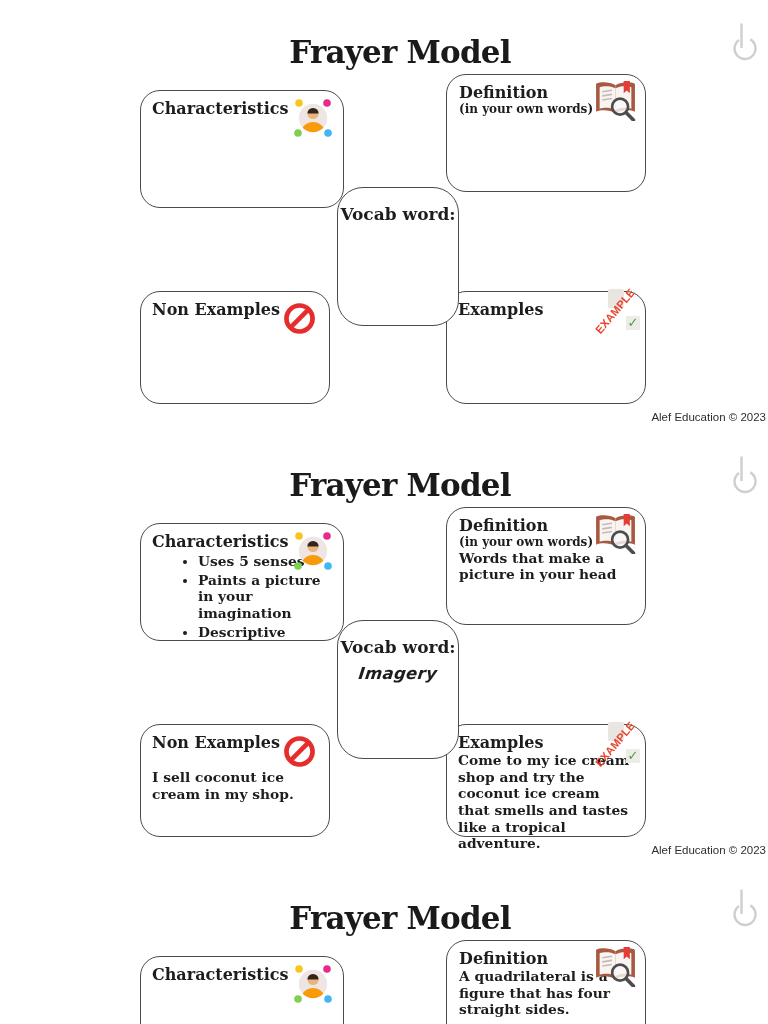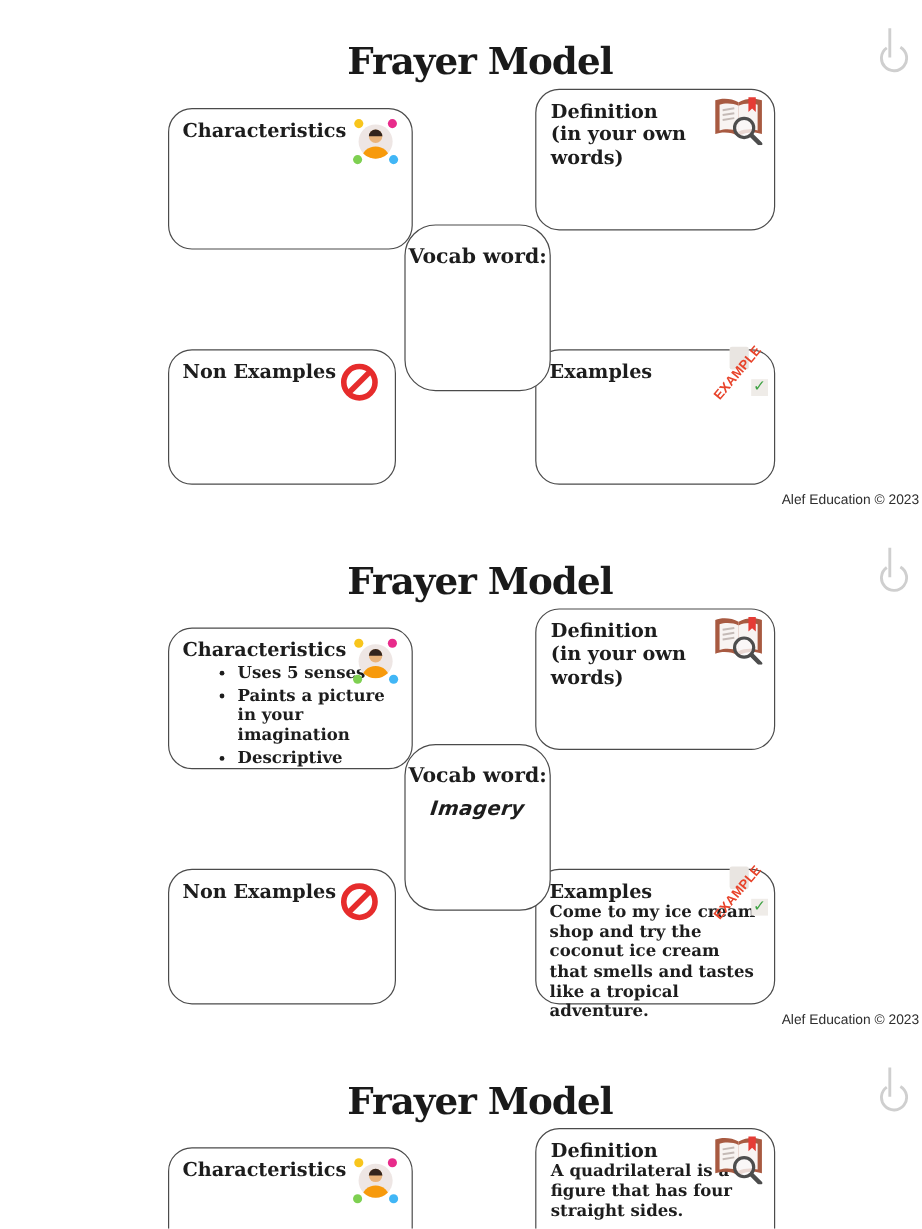--- a/index.html
+++ b/index.html
@@ -20,21 +20,21 @@
   .exam{left:446px;top:291px;width:200px;height:113px;}
 
   .vocab{position:absolute;left:337px;top:187px;width:122px;height:139px;background:#fff;
          border:1.4px solid #4b4b4b;border-radius:26px;z-index:2;text-align:center;box-sizing:border-box;}
   .vocab-label{margin-top:16px;font-size:17px;font-weight:700;}
   .vocab-word{margin-top:7px;font-size:16.5px;font-weight:700;font-style:italic;
               font-family:"DejaVu Sans",sans-serif;transform:skewX(-7deg);letter-spacing:.3px;}
   .vocab-word:empty{display:none;}
 
   .box-label{font-size:16px;font-weight:700;line-height:1.15;}
-  .sub{font-size:16px;font-weight:700;line-height:1.2;}
+  .sub{font-size:12px;font-weight:700;line-height:1.2;}
   .sub:empty{display:none;}
   .body-text{font-size:13.8px;font-weight:700;line-height:1.2;white-space:pre-line;}
   .body-text:empty{display:none;}
   .def .body-text{max-width:163px;}
   .nonx .body-text{margin-top:17px;max-width:186px;}
   .exam .body-text{max-width:184px;}
   ul.bullets{margin:2px 0 0 0;padding-left:46px;font-size:13.8px;font-weight:700;line-height:1.2;}
   ul.bullets:empty{display:none;}
   ul.bullets li{margin:0 0 2px 0;max-width:138px;}
 
@@ -168,32 +168,34 @@
         </ul>
 
     </div>
 
     <div class="qbox def">
       <div class="box-label">Definition</div>
       <svg class="icon-book">
           <use href="#sym-book"></use>
         </svg>
       <div class="sub">(in your own words)</div>
+      <div class="body-text">Words that make a picture in your head</div>
     </div>
 
     <div class="vocab">
       <div class="vocab-label">Vocab word:</div>
       <div class="vocab-word">Imagery</div>
     </div>
 
     <div class="qbox nonx">
       <div class="box-label">Non Examples</div>
       <svg class="icon-no">
           <use href="#sym-no"></use>
         </svg>
+      <div class="body-text">I sell coconut ice cream in my shop.</div>
     </div>
 
     <div class="qbox exam">
       <div class="box-label">Examples</div>
       <div class="icon-ex">
         <div class="paper"></div>
         <div class="stamp">EXAMPLE</div>
         <div class="chk">✓</div>
       </div>
       <div class="body-text">Come to my ice cream shop and try the coconut ice cream that smells and tastes like a tropical adventure.</div>

